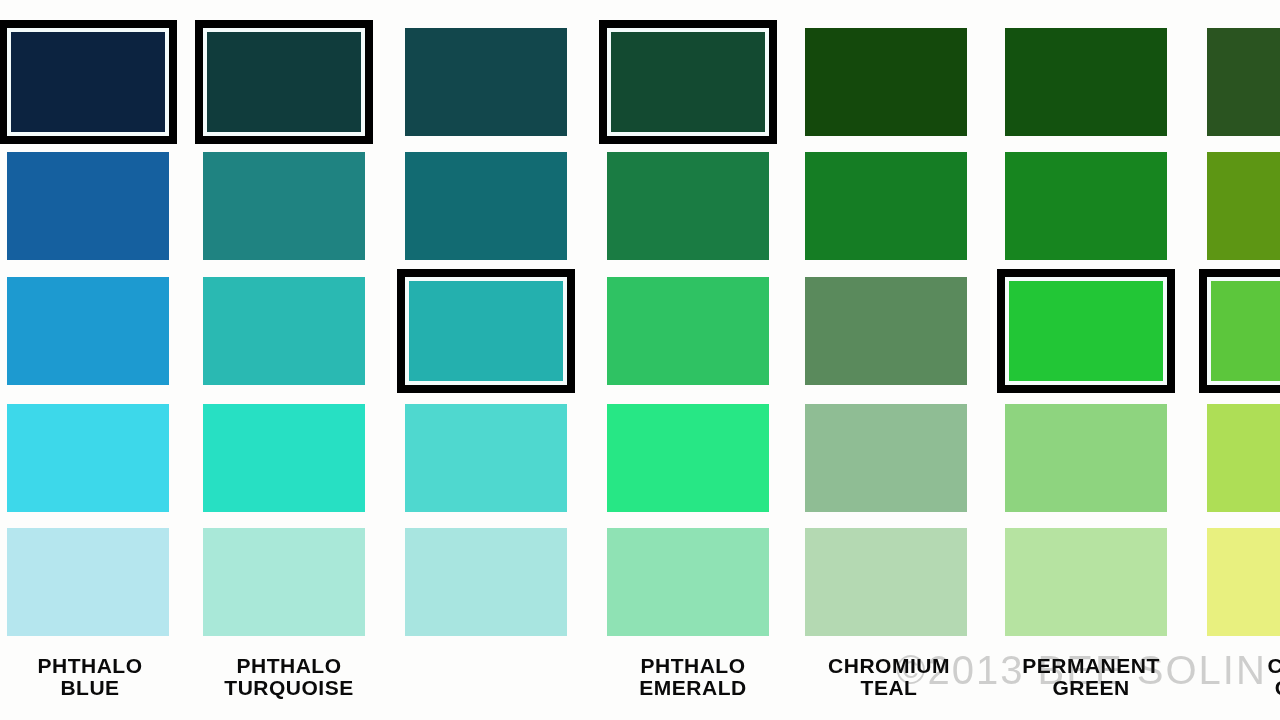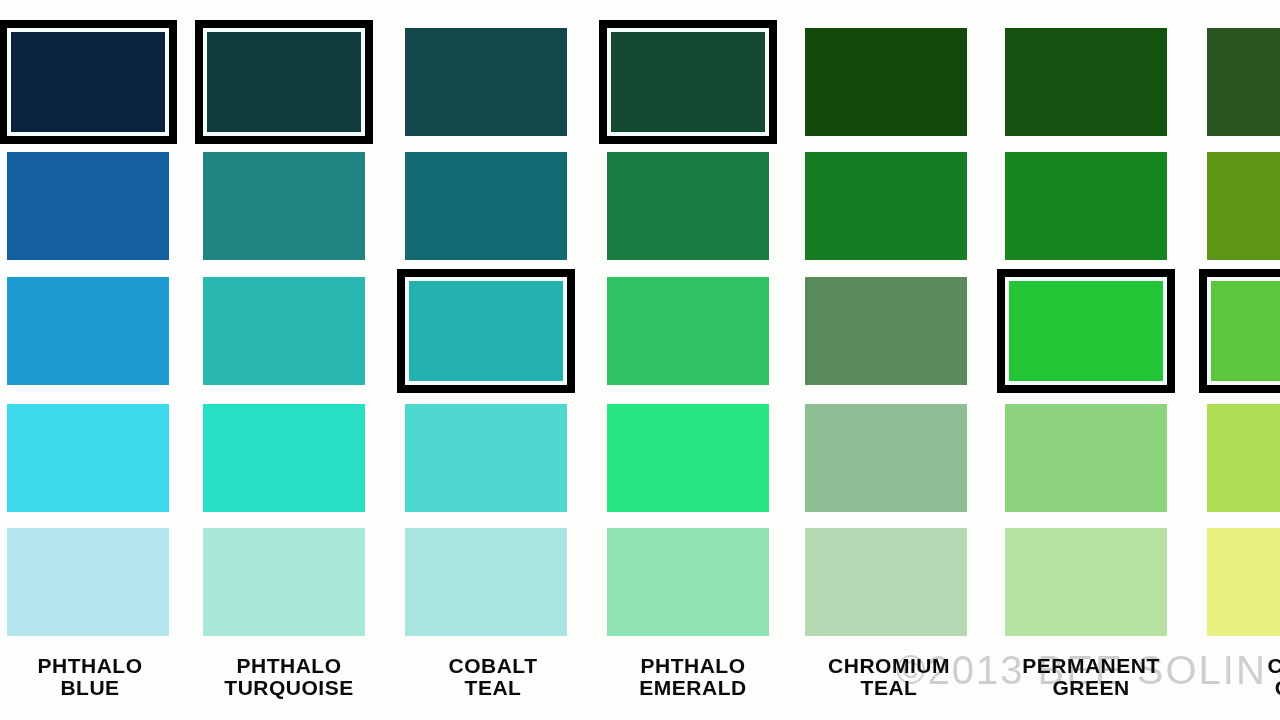--- a/index.html
+++ b/index.html
@@ -236,22 +236,20 @@
           <div class="swatch" style="background: rgb(232, 240, 127);"></div>
         </div>
       </div>
     </div>
 
   <div class="labels">
       <div class="label" style="left: -16px;">PHTHALO
 BLUE</div>
       <div class="label" style="left: 183px;">PHTHALO
 TURQUOISE</div>
-      <div class="label" style="left: 387px;">COBALT
-TEAL</div>
       <div class="label" style="left: 587px;">PHTHALO
 EMERALD</div>
       <div class="label" style="left: 783px;">CHROMIUM
 TEAL</div>
       <div class="label" style="left: 985px;">PERMANENT
 GREEN</div>
       <div class="label" style="left: 1185px;">CAD
 GR</div>
     </div>
 

